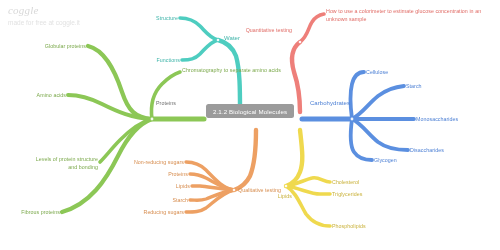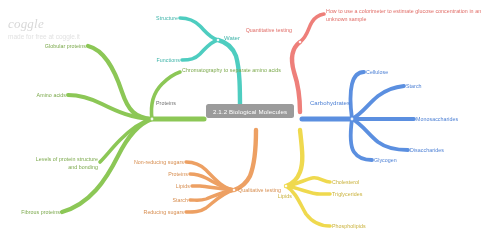--- a/index.html
+++ b/index.html
@@ -5,21 +5,21 @@
   html,body{margin:0;padding:0;}
   body{
     width:500px;height:250px;
     background:#ffffff;
     font-family:"Liberation Sans",sans-serif;
     overflow:hidden;
     position:relative;
   }
   #canvas{position:absolute;inset:0;width:500px;height:250px;}
   .brand{position:absolute;left:8px;top:4px;line-height:1.25;}
-  .brand-logo{font-family:"Liberation Serif",serif;font-style:italic;font-size:13px;color:#d8d8d8;letter-spacing:.2px;margin-top:12px;}
+  .brand-logo{font-family:"Liberation Serif",serif;font-style:italic;font-size:11px;color:#d8d8d8;letter-spacing:.2px;}
   .brand-sub{font-size:6.5px;color:#e2e2e2;margin-top:1px;}
   .lbl{position:absolute;font-size:5.3px;white-space:nowrap;letter-spacing:.05px;}
   .lbl.r{transform:translateY(-50%);}
   .lbl.l{transform:translate(-100%,-50%);}
   .lbl.two{white-space:normal;line-height:1.45;}
   .center-node{
     position:absolute;left:206px;top:111px;
     transform:translateY(-50%);
     background:#9b9b9b;color:#ffffff;
     font-size:6.2px;padding:3.5px 7px;border-radius:2.5px;

